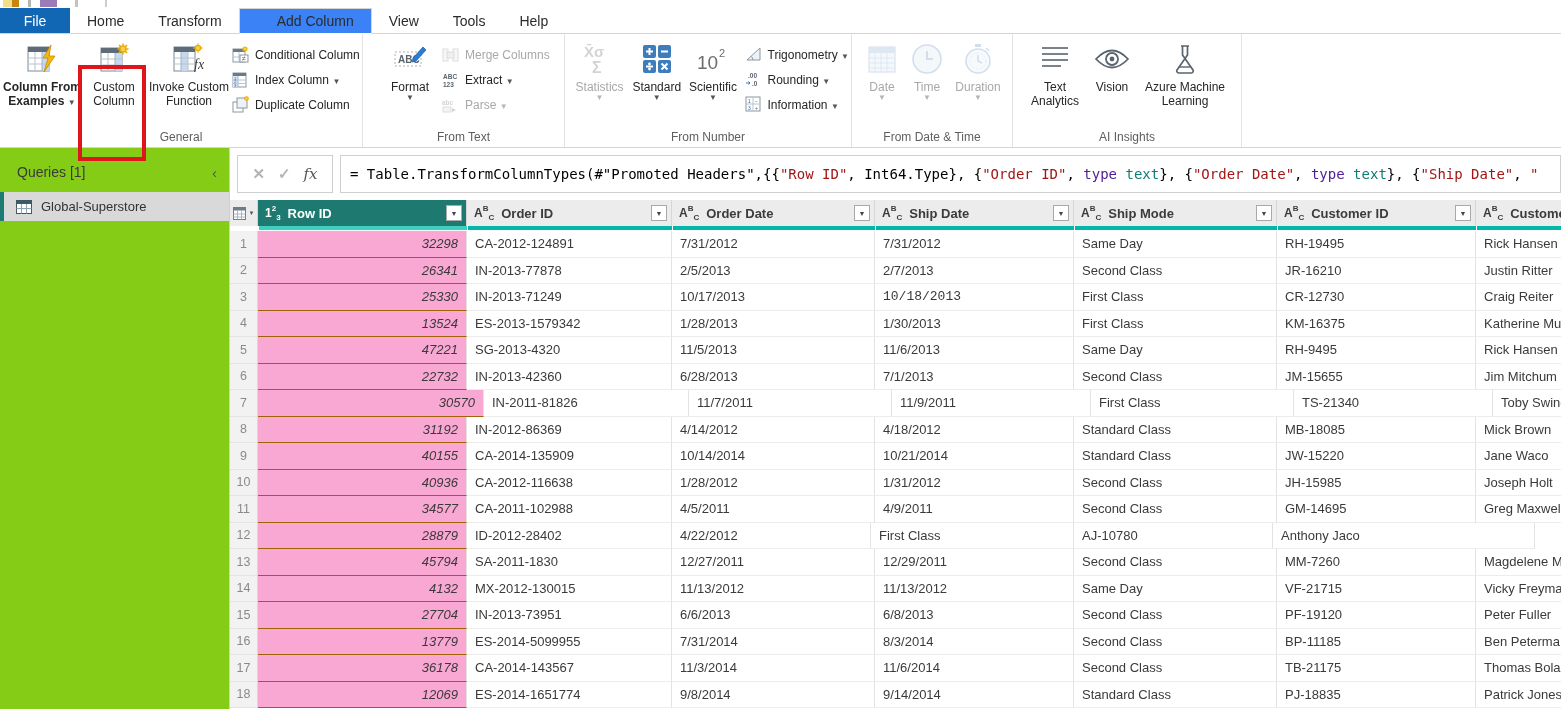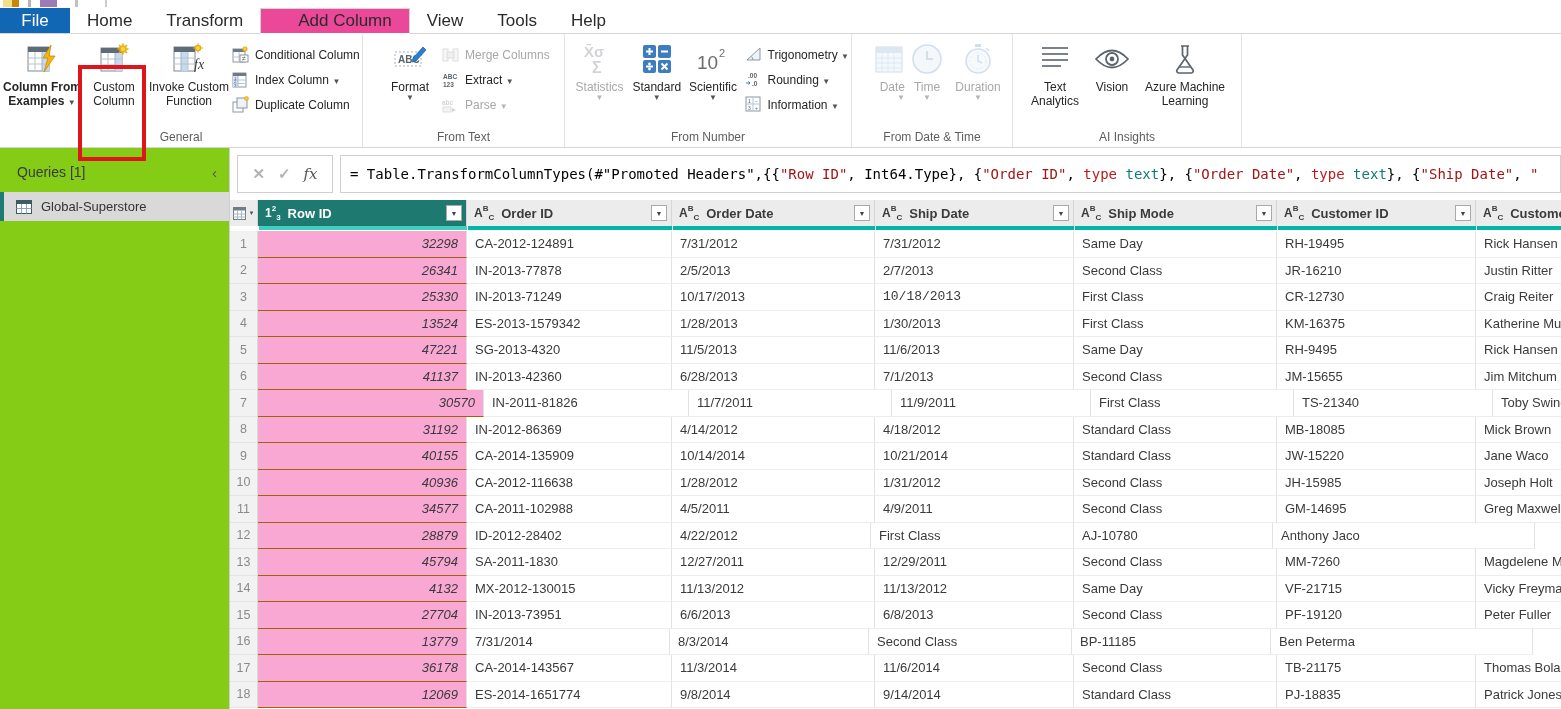--- a/index.html
+++ b/index.html
@@ -6,23 +6,23 @@
   body { background:#888; font-family:"Liberation Sans", sans-serif; }
   .app { position:relative; width:1561px; height:709px; background:#fff; overflow:hidden;
          font-family:"Liberation Sans", sans-serif; color:#252423; }
 
   
   .sliver { position:relative; height:8px; background:#fff; }
   .sliver .frag { position:absolute; top:0; height:7px; }
 
   
   .tabbar { display:flex; height:26px; background:#fff; border-bottom:1px solid #d5d5d5; align-items:stretch; }
-  .tab { padding:0 17px; font-size:17px; display:flex; align-items:center; color:#2b2b2b; cursor:default; }
+  .tab { padding:0 17px; font-size:14px; display:flex; align-items:center; color:#2b2b2b; cursor:default; }
   .tab-file { background:#1267b4; color:#fff; width:70px; justify-content:center; padding:0; }
-  .tab-active { border:1px solid #d5d5d5; border-bottom:1px solid #fff; margin-bottom:-1px; background:#ec4899;padding-left:37px; }
+  .tab-active { border:1px solid #d5d5d5; border-bottom:1px solid #fff; margin-bottom:-1px; background:#3b82f6;padding-left:37px; }
 
   
   .ribbon { display:flex; height:114px; background:#fff; border-bottom:1px solid #d5d5d5; position:relative; }
   .rgroup { display:flex; flex-direction:column; border-right:1px solid #e3e3e3; padding:1px 2px 0 2px; }
   .rgroup-content { flex:1; display:flex; align-items:flex-start; }
   .rgroup-label { text-align:center; font-size:12px; color:#5e5e5e; height:17px; line-height:15px; }
   .btn-lg { display:flex; flex-direction:column; align-items:center; padding-top:5px; font-size:12px;
             line-height:14px; text-align:center; color:#262626; height:92px; }
   .btn-lg .icn { height:38px; display:flex; align-items:center; justify-content:center; margin-bottom:2px; }
   .btn-lg.disabled { color:#a8a8a8; }
@@ -49,21 +49,21 @@
   
   .fbar { height:52px; display:flex; align-items:center; padding:0 0 0 7px; gap:7px; background:#fff; }
   .fbtns { width:96px; height:38px; border:1px solid #cfcfcf; background:#fff; display:flex;
            align-items:center; justify-content:space-around; padding:0 8px; }
   .fbtn-x, .fbtn-check { color:#b3b3b3; font-size:15px; font-weight:bold; }
   .fbtn-fx { font-family:"DejaVu Serif", serif; font-style:italic; font-size:15px; color:#555; }
   .finput { flex:1; height:38px; border:1px solid #cfcfcf; background:#fff; display:flex; align-items:center;
             padding-left:9px; font-family:"DejaVu Sans Mono", monospace; font-size:14px;
             white-space:pre; overflow:hidden; color:#000; }
   .seg-string { color:#a31515; }
-  .seg-keyword { color:#b91c1c; }
+  .seg-keyword { color:#4c1d95; }
   .seg-type { color:#0e7d75; }
 
   
   .grid { flex:1; overflow:hidden; font-size:13px; background:#fff; }
   .ghead { display:flex; height:26px; }
   .hcell { background:#ececec; border-right:1px solid #d6d6d6; display:flex; align-items:center;
            padding:0 4px 0 7px; font-weight:bold; color:#3b3b3b; overflow:hidden; white-space:nowrap; flex:none; }
   .hcell.sel { background:#1e7a70; color:#fff; }
   .hcorner { justify-content:center; padding:0 2px; }
   .tglyph { font-weight:bold; margin-right:7px; font-size:12px; }
@@ -341,21 +341,21 @@
               </span>
             <span><span>Information</span> <span class="caret">▼</span></span>
           </div>
         </div>
       </div>
       <div class="rgroup-label">From Number</div>
     </div>
 
     <div class="rgroup" style="width:161px;">
       <div class="rgroup-content" style="padding-left:5px;">
-        <div class="btn-lg disabled" style="width:46px;align-items:flex-end;">
+        <div class="btn-lg disabled" style="width:46px;">
           <span class="icn">
             <svg width="32" height="32" viewBox="0 0 32 32">
               <rect x="3" y="4" width="26" height="25" fill="#e8f0f8" stroke="#9fb8d8"></rect>
               <rect x="3" y="4" width="26" height="6" fill="#b6cce4"></rect>
               <g stroke="#b6cce4">
                   <line x1="3" y1="15" x2="29" y2="15"></line>
                   <line x1="3" y1="20" x2="29" y2="20"></line>
                   <line x1="3" y1="25" x2="29" y2="25"></line>
               <line x1="9" y1="10" x2="9" y2="29" stroke="#b6cce4"></line>
                   <line x1="15" y1="10" x2="15" y2="29"></line>
@@ -571,21 +571,21 @@
               <div class="cell selcol" style="width: 209px;">47221</div>
               <div class="cell" style="width: 205px;">SG-2013-4320</div>
               <div class="cell" style="width: 203px;">11/5/2013</div>
               <div class="cell" style="width: 199px;">11/6/2013</div>
               <div class="cell" style="width: 203px;">Same Day</div>
               <div class="cell" style="width: 199px;">RH-9495</div>
               <div class="cell" style="width: 262px;">Rick Hansen</div>
             </div>
             <div class="grow">
               <div class="rnum">6</div>
-              <div class="cell selcol" style="width: 209px;">41137</div>
+              <div class="cell selcol" style="width: 209px;">22732</div>
               <div class="cell" style="width: 205px;">IN-2013-42360</div>
               <div class="cell" style="width: 203px;">6/28/2013</div>
               <div class="cell" style="width: 199px;">7/1/2013</div>
               <div class="cell" style="width: 203px;">Second Class</div>
               <div class="cell" style="width: 199px;">JM-15655</div>
               <div class="cell" style="width: 262px;">Jim Mitchum</div>
             </div>
             <div class="grow">
               <div class="rnum">7</div>
               <div class="cell selcol" style="width: 226px;">30570</div>
@@ -671,20 +671,21 @@
               <div class="cell" style="width: 205px;">IN-2013-73951</div>
               <div class="cell" style="width: 203px;">6/6/2013</div>
               <div class="cell" style="width: 199px;">6/8/2013</div>
               <div class="cell" style="width: 203px;">Second Class</div>
               <div class="cell" style="width: 199px;">PF-19120</div>
               <div class="cell" style="width: 262px;">Peter Fuller</div>
             </div>
             <div class="grow">
               <div class="rnum">16</div>
               <div class="cell selcol" style="width: 209px;">13779</div>
+              <div class="cell" style="width: 205px;">ES-2014-5099955</div>
               <div class="cell" style="width: 203px;">7/31/2014</div>
               <div class="cell" style="width: 199px;">8/3/2014</div>
               <div class="cell" style="width: 203px;">Second Class</div>
               <div class="cell" style="width: 199px;">BP-11185</div>
               <div class="cell" style="width: 262px;">Ben Peterma</div>
             </div>
             <div class="grow">
               <div class="rnum">17</div>
               <div class="cell selcol" style="width: 209px;">36178</div>
               <div class="cell" style="width: 205px;">CA-2014-143567</div>

